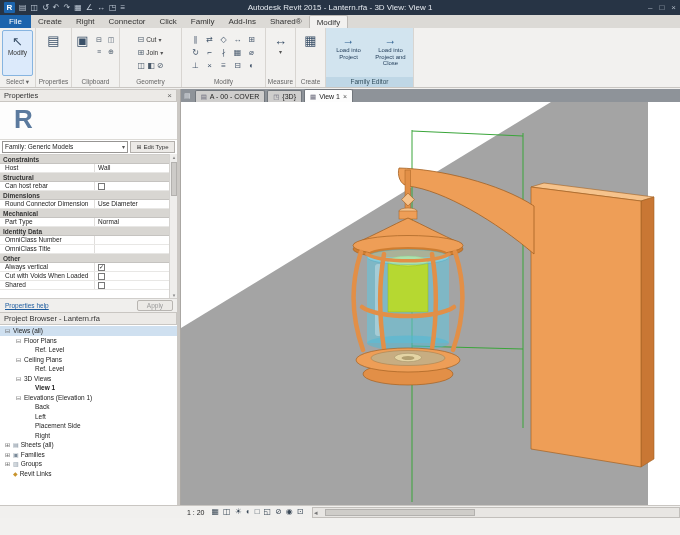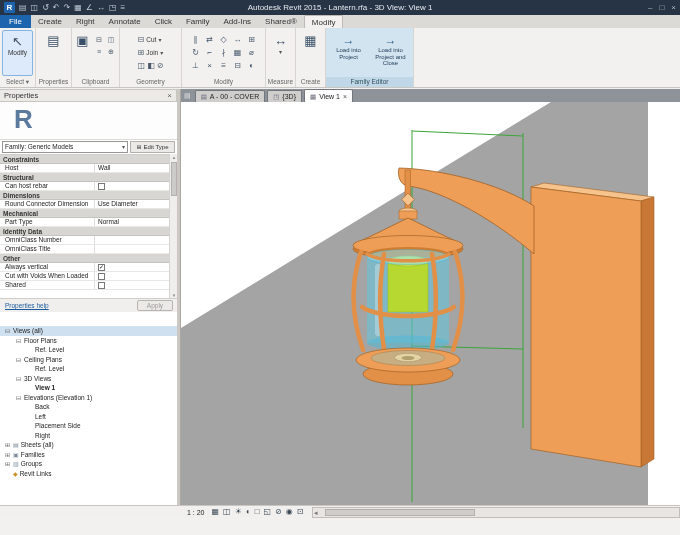--- a/index.html
+++ b/index.html
@@ -148,21 +148,21 @@
         <span class="winbtn">–</span>
         <span class="winbtn">□</span>
         <span class="winbtn">×</span>
       </div>
   </div>
 
   <div id="tabrow">
       <div class="rtab file">File</div>
       <div class="rtab">Create</div>
       <div class="rtab">Right</div>
-      <div class="rtab">Annotate</div>
+      <div class="rtab">Connector</div>
       <div class="rtab">Click</div>
       <div class="rtab">Family</div>
       <div class="rtab">Add-Ins</div>
       <div class="rtab">Shared®</div>
       <div class="rtab active">Modify</div>
     </div>
 
   <div id="ribbon">
     <div class="rpanel" style="width:36px">
       <div class="bigbtn active">
@@ -331,20 +331,23 @@
         <span class="sarr" style="top:0">▴</span>
         <div class="thumb"></div>
         <span class="sarr" style="bottom:0">▾</span>
       </div>
       <div id="prop-footer">
         <span id="prop-help">Properties help</span>
         <span id="apply-btn">Apply</span>
       </div>
     </div>
     <div id="browser-panel">
+      <div class="dock-header">
+        <span>Project Browser - Lantern.rfa</span>
+      </div>
       <div id="pb-tree">
           <div class="tree-row selected" style="padding-left: 4px;">
             <span class="expander">⊟</span>
             <span class="tree-label">Views (all)</span>
           </div>
           <div class="tree-row" style="padding-left: 15px;">
             <span class="expander">⊟</span>
             <span class="tree-label">Floor Plans</span>
           </div>
           <div class="tree-row" style="padding-left: 26px;">

